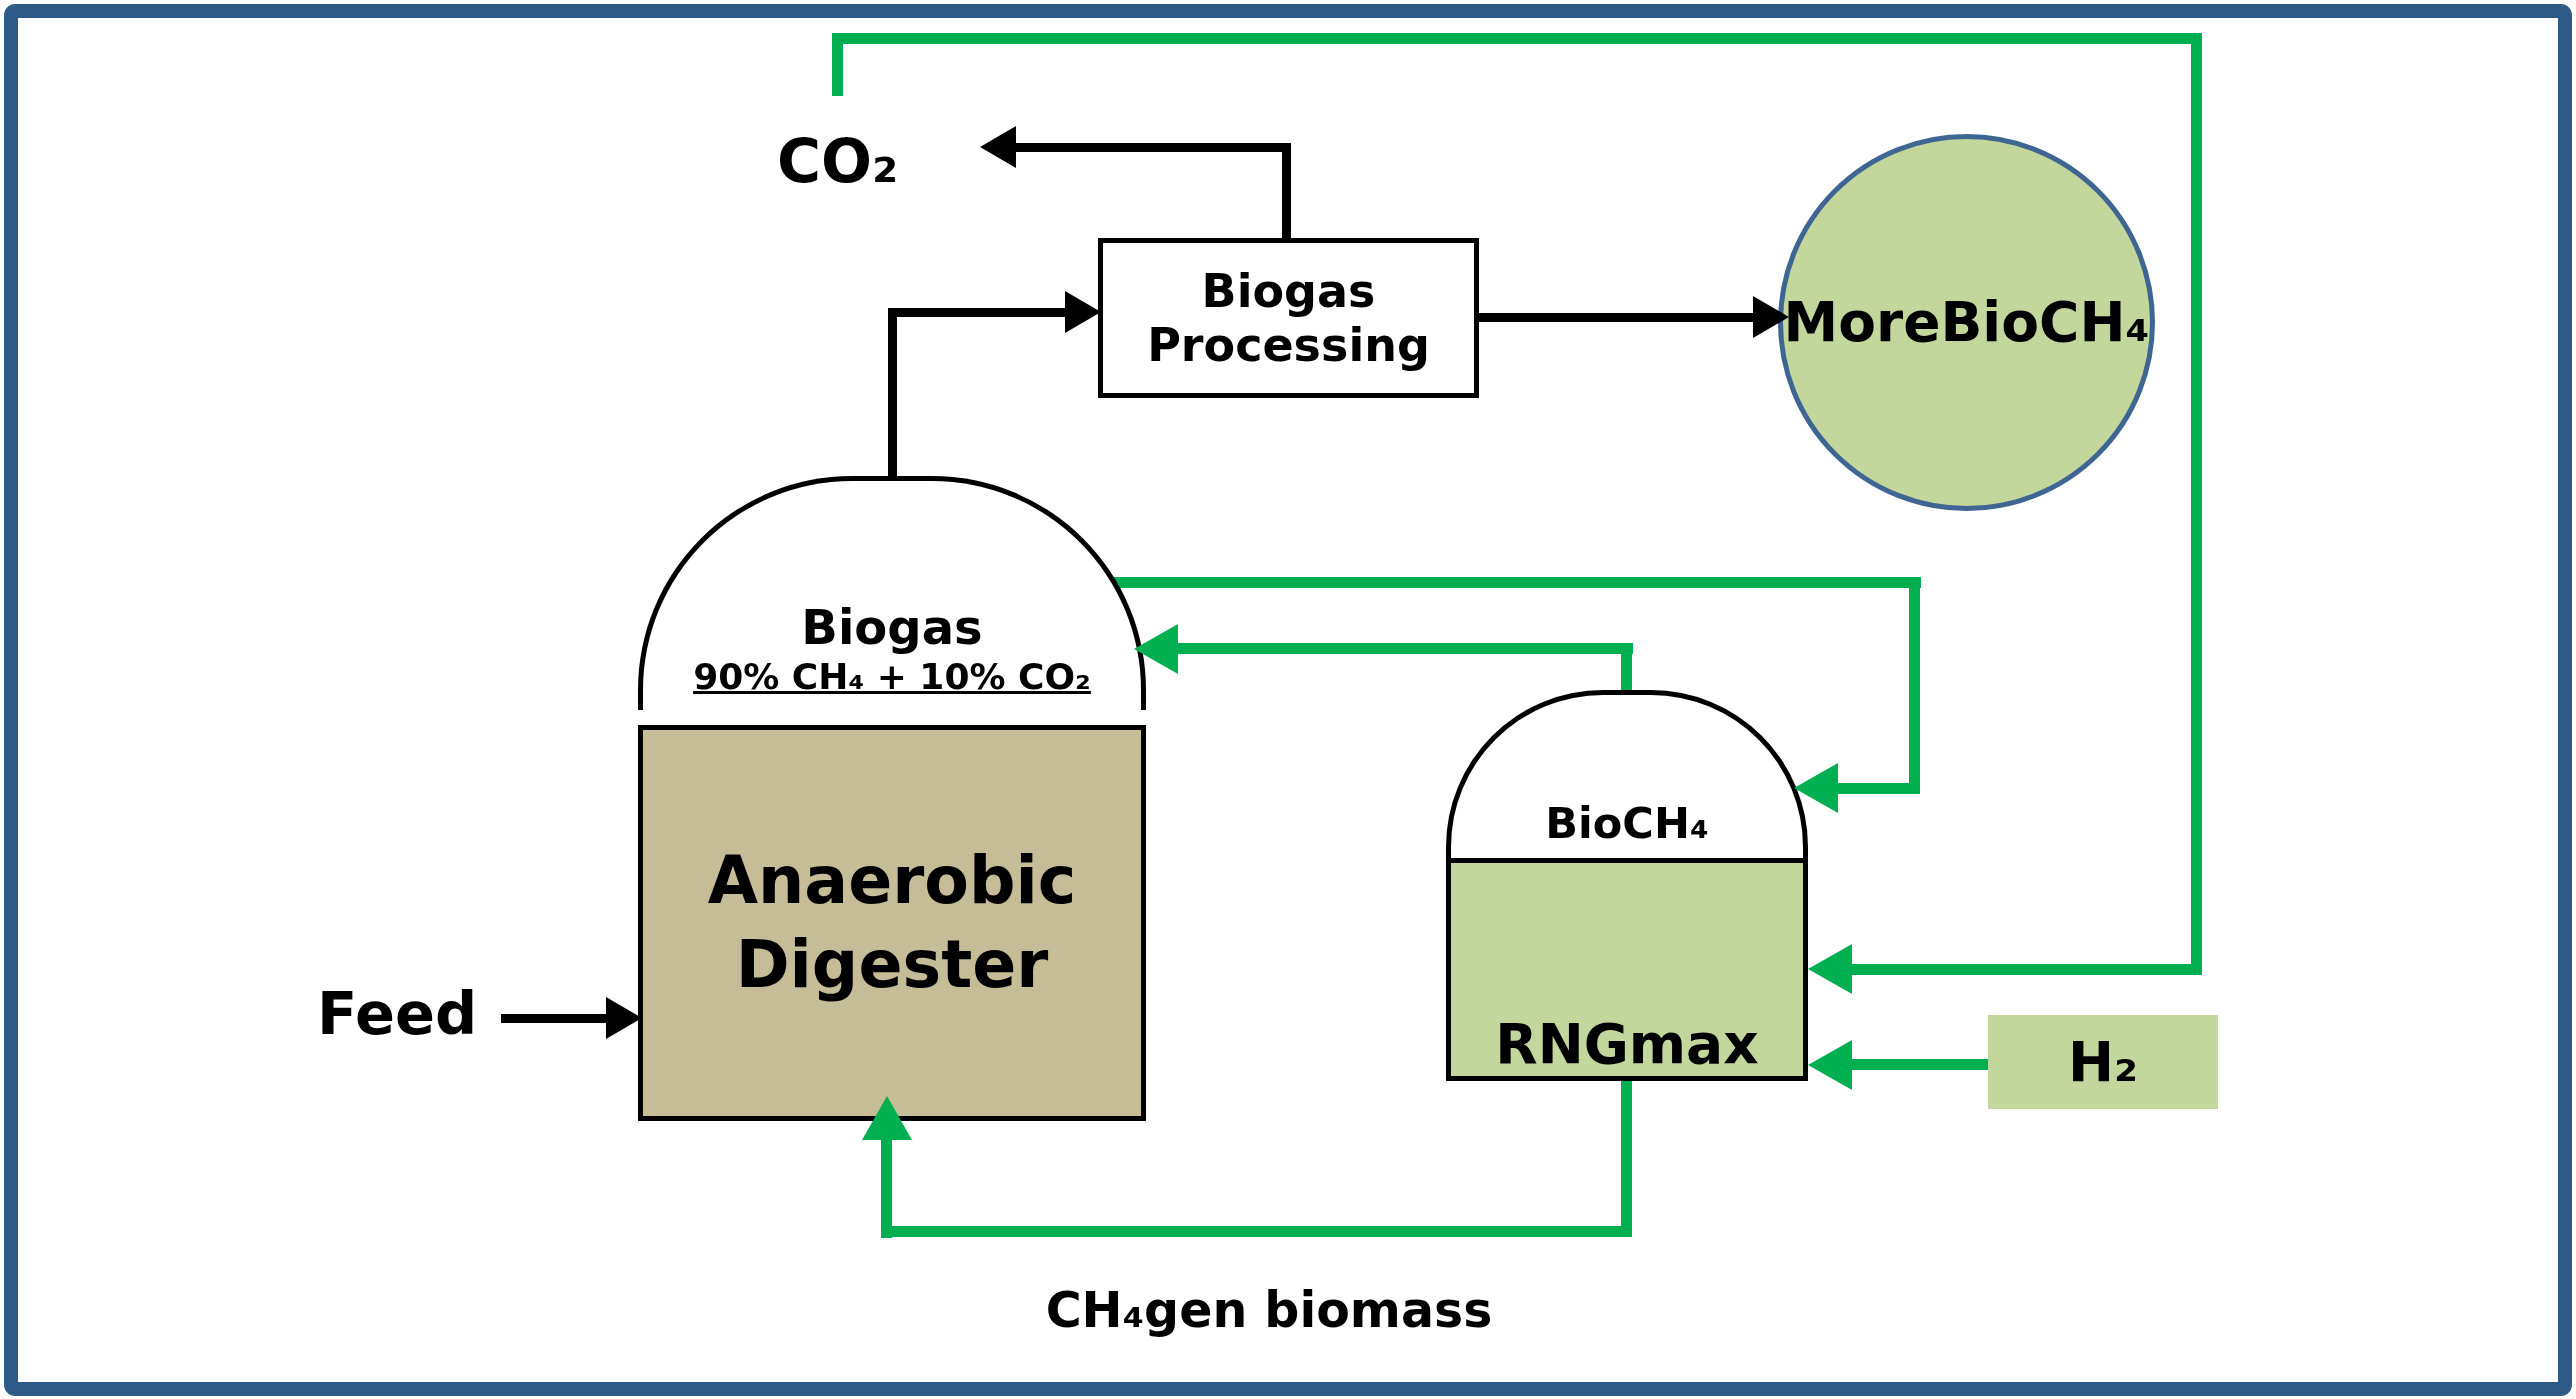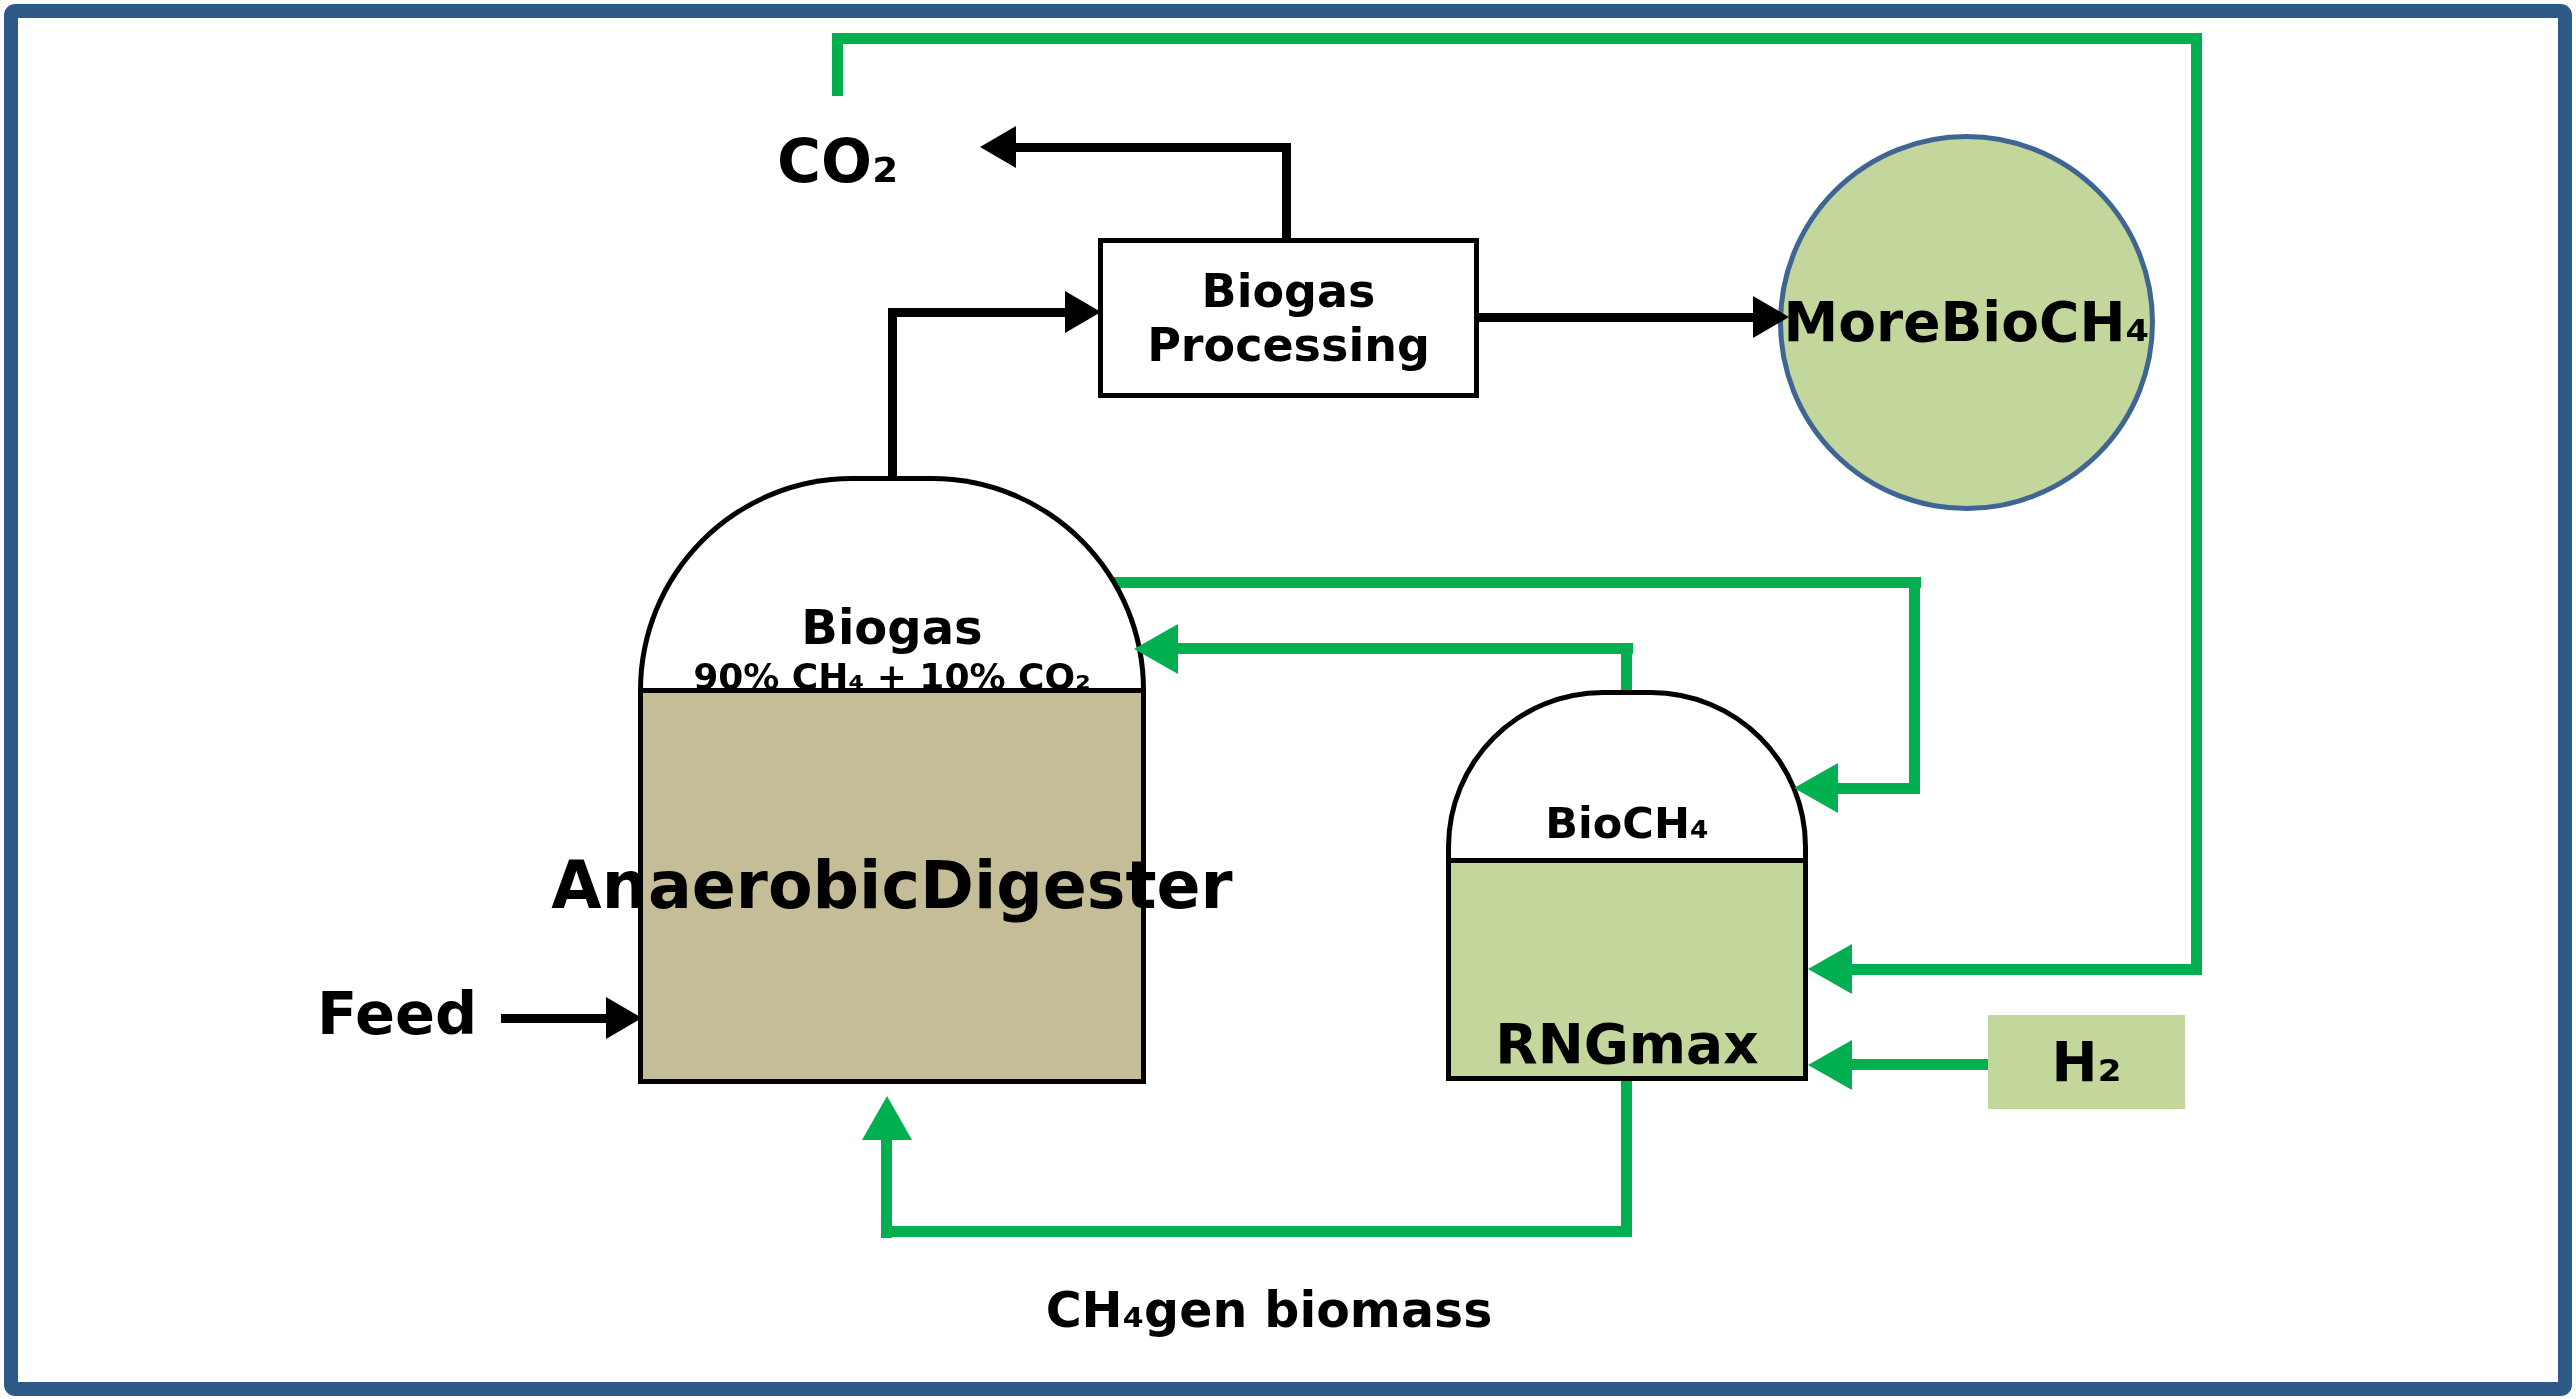--- a/index.html
+++ b/index.html
@@ -39,40 +39,40 @@
   .dig-dome {
     left:638px; top:476px; width:508px; height:234px;
     background:#fff; border:5px solid #000; border-bottom:none;
     border-radius:214px 214px 0 0;
     display:flex; flex-direction:column; align-items:center; justify-content:flex-end;
     padding-bottom:11.3px; text-align:center;
   }
   .dig-dome .t1 { font-size:48px; line-height:1.1; }
   .dig-dome .t2 { font-size:36px; line-height:1.25;text-decoration:underline; }
   .dig-body {
-    left:638px; top:688px; width:508px; height:396px;
+    left:638px; top:725px; width:508px; height:396px;
     background:var(--tan,#C4BD97); border:5px solid #000;
-    display:flex; flex-direction:row; align-items:center; justify-content:center;
+    display:flex; flex-direction:column; align-items:center; justify-content:center;
     font-size:65px; line-height:1.3; text-align:center;
   }
   .rng-dome {
     left:1446px; top:690px; width:362px; height:168px;
     background:#fff; border:5px solid #000; border-bottom:none;
     border-radius:157px 157px 0 0;
     display:flex; align-items:flex-end; justify-content:center;
     padding-bottom:10px; font-size:43px; text-align:center;
   }
   .rng-body {
     left:1446px; top:858px; width:362px; height:223px;
     background:var(--lgreen,#C3D69B); border:5px solid #000;
     display:flex; align-items:flex-end; justify-content:center;
     font-size:55px; text-align:center;
   }
   .h2-box {
-    left:1988px; top:1015px; width:197px; height:94px;
+    left:1988px; top:1015px; width:230px; height:94px;
     background:var(--lgreen,#C3D69B);
     display:flex; align-items:center; justify-content:center;
     font-size:55px;
   }
   .lbl { position:absolute; white-space:nowrap; }
   .lbl-co2 { left:777px; top:126px; font-size:60px; }
   .lbl-feed { left:317px; top:979px; font-size:59px; }
   .lbl-biomass { left:1043px; top:1282px; width:452px; font-size:49px; text-align:center; }
 </style>
 </head>

